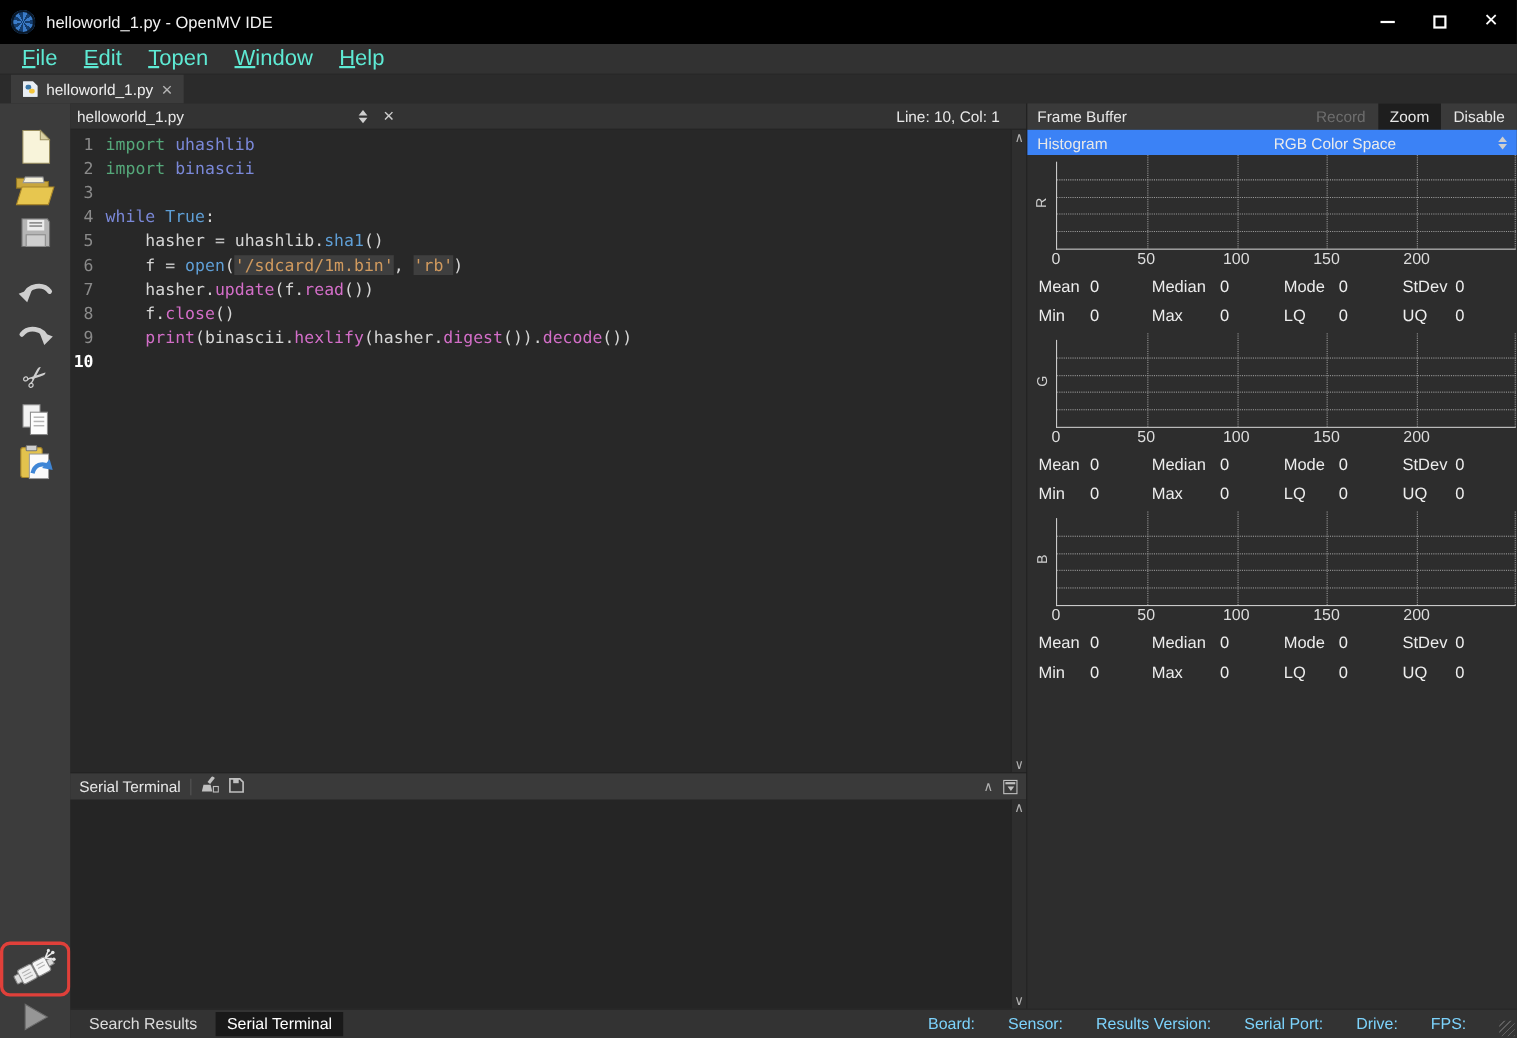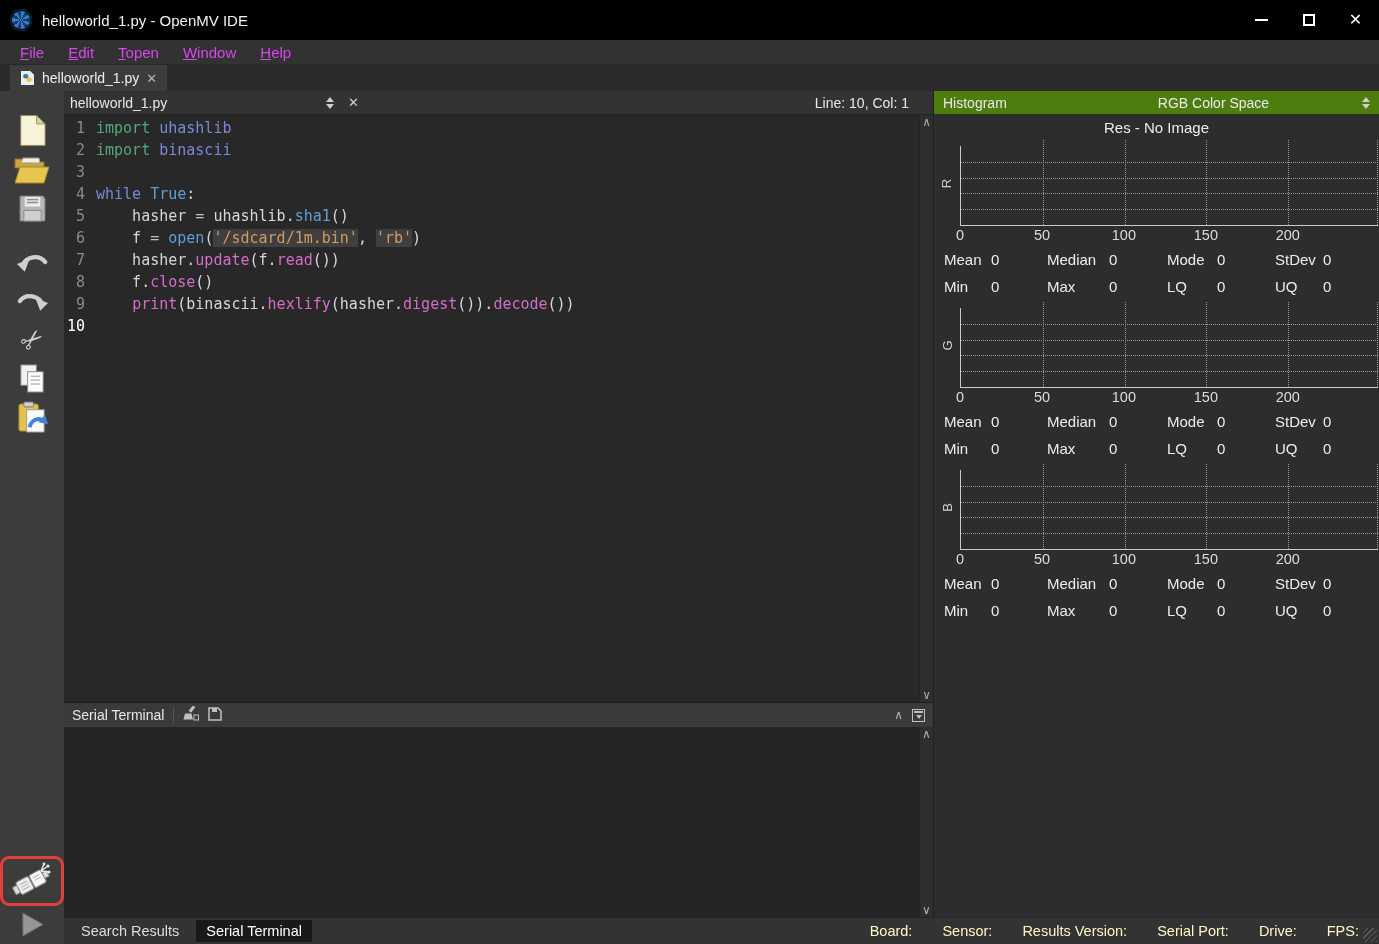--- a/index.html
+++ b/index.html
@@ -24,21 +24,21 @@
   .title-text{font-size:15px;color:#f2f2f2}
   .win-controls{margin-left:auto;display:flex;height:100%}
   .win-btn{width:47px;height:100%;display:flex;align-items:center;justify-content:center;color:#fff}
   .glyph-min{width:13px;height:2px;background:#fff}
   .glyph-max{width:12px;height:12px;border:2px solid #fff}
   .glyph-close{font-size:16px;line-height:16px}
 
   
   .menubar{flex:0 0 25px;background:#323232;display:flex;align-items:center;padding-left:8px;
     border-bottom:1px solid #272727}
-  .menu-item{padding:2px 12px;font-size:15px;color:#d946ef;cursor:default}
+  .menu-item{padding:2px 12px;font-size:20px;color:#5eead4;cursor:default}
   .mkey{text-decoration:underline}
 
   
   .tabbar{flex:0 0 26px;background:#2b2b2b;display:flex;align-items:stretch}
   .tab{background:#3c3c3c;display:flex;align-items:center;gap:7px;padding:0 10px;margin-left:10px;
     font-size:14px;color:#eee}
   .tab-close{color:#b5b5b5;font-size:13px}
 
   
   .main{flex:1;display:flex;min-height:0}
@@ -59,21 +59,21 @@
   .docbar{flex:0 0 24px;background:#333;display:flex;align-items:center;padding:0 6px;
     font-size:14px;color:#e8e8e8;border-bottom:1px solid #242424}
   .docbar-title{width:248px}
   .docbar-close{margin-left:14px;color:#cfcfcf;font-size:13px}
   .docbar-right{margin-left:auto;padding-right:18px}
 
   .editor{flex:1;background:#282828;display:flex;position:relative;overflow:hidden;
     font-family:"DejaVu Sans Mono",monospace;font-size:15px;line-height:22px;padding-top:2px}
   .gutter{flex:0 0 26px;text-align:right;padding-right:5px;color:var(--line-number)}
   .gutter div{height:22px}
-  .gutter div.active{color:var(--line-number-active);font-weight:normal}
+  .gutter div.active{color:var(--line-number-active);font-weight:bold}
   .codearea{flex:1;white-space:pre;padding-left:6px}
   .codearea div{height:22px}
   .tok-kwi{color:var(--kw-import)} .tok-kw{color:var(--kw)} .tok-mod{color:var(--module)}
   .tok-bi{color:var(--builtin)} .tok-fn{color:var(--function-call)}
   .tok-str{color:var(--string);background:var(--string-bg)}
   .tok-op{color:var(--operator)} .tok-pl{color:var(--plain)}
 
   .scroll-v{position:absolute;top:0;right:0;bottom:0;width:14px;background:#2e2e2e;
     border-left:1px solid #242424;display:flex;flex-direction:column;justify-content:space-between;
     align-items:center;padding:1px 0}
@@ -88,36 +88,36 @@
   .dockbox .bar{width:9px;height:1.5px;background:#c0c0c0;margin-bottom:2px}
   .tri-d-sm{width:0;height:0;border-left:3px solid transparent;border-right:3px solid transparent;
     border-top:4px solid #c0c0c0}
   .terminal{flex:0 0 190px;background:#252525;position:relative}
 
   
   .statusbar{flex:0 0 27px;background:#333;display:flex;align-items:center;font-size:14.5px;
     border-top:1px solid #262626;position:relative}
   .status-tab{padding:3px 10px;color:#dcdcdc;margin-left:7px}
   .status-tab.active{background:#191919;color:#fff}
-  .status-fields{margin-left:auto;display:flex;gap:30px;color:#fef9c3;padding-right:20px}
+  .status-fields{margin-left:auto;display:flex;gap:30px;color:#7dd3fc;padding-right:46px}
   .grip{position:absolute;right:2px;bottom:2px;width:14px;height:14px;
     background:repeating-linear-gradient(135deg,transparent 0 3px,#5e5e5e 3px 4px)}
 
   
   .right-panel{flex:1;display:flex;flex-direction:column;border-left:1px solid #1f1f1f;min-width:0}
   .fb-header{flex:0 0 24px;background:#3a3a3a;display:flex;align-items:center;padding-left:9px;
     font-size:14px}
   .fb-buttons{margin-left:auto;display:flex;height:100%;align-items:stretch}
   .fb-btn{padding:0 11px;display:flex;align-items:center;font-size:14px;color:#e8e8e8}
   .fb-btn.disabled{color:#6e6e6e}
   .fb-btn.active{background:#1e1e1e}
   .fb-view{flex:0 0 266px;background:#2d2d2d;display:flex;align-items:center;justify-content:center}
   .fb-placeholder{color:#8f8f8f;font-size:19px}
 
-  .hist-header{flex:0 0 23px;background:#4d7c0f;display:flex;align-items:center;padding:0 9px;
+  .hist-header{flex:0 0 23px;background:#3b82f6;display:flex;align-items:center;padding:0 9px;
     font-size:14px}
   .hist-title{width:130px}
   .hist-combo{flex:1;text-align:center;color:#ececec}
   .updown{display:inline-flex;flex-direction:column;gap:2px;margin-left:8px}
   .tri-up{width:0;height:0;border-left:4px solid transparent;border-right:4px solid transparent;
     border-bottom:5px solid #cfcfcf}
   .tri-down{width:0;height:0;border-left:4px solid transparent;border-right:4px solid transparent;
     border-top:5px solid #cfcfcf}
   .hist-body{flex:1;background:#2d2d2d;overflow:hidden}
   .hist-sub{text-align:center;font-size:15px;padding:5px 0 3px;color:#ededed;height:26px}
@@ -328,32 +328,39 @@
 
           <div class="terminal">
             <div class="scroll-v">
               <span class="chev">∧</span>
               <span class="chev">∨</span>
             </div>
           </div>
         </div>
 
         <div class="right-panel">
+          <div class="fb-header">
+            <span>Frame Buffer</span>
+            <div class="fb-buttons">
+              <span class="fb-btn disabled">Record</span>
+              <span class="fb-btn active">Zoom</span>
+              <span class="fb-btn">Disable</span>
+            </div>
+          </div>
 
           <div class="hist-header">
             <span class="hist-title">Histogram</span>
             <span class="hist-combo">RGB Color Space</span>
             <span class="updown">
                 <span class="tri-up"></span>
                 <span class="tri-down"></span>
               </span>
           </div>
 
           <div class="hist-body">
-            <div class="hist-sub">Res - No Image</div>
             <div>
                 <div class="hgroup">
                   <div class="hplot-row">
                     <div class="hlabel">
                       <span>R</span>
                     </div>
                     <div class="hplot">
                       <div class="hgrid-h" style="top: 20%;"></div>
                       <div class="hgrid-h" style="top: 40%;"></div>
                       <div class="hgrid-h" style="top: 60%;"></div>

